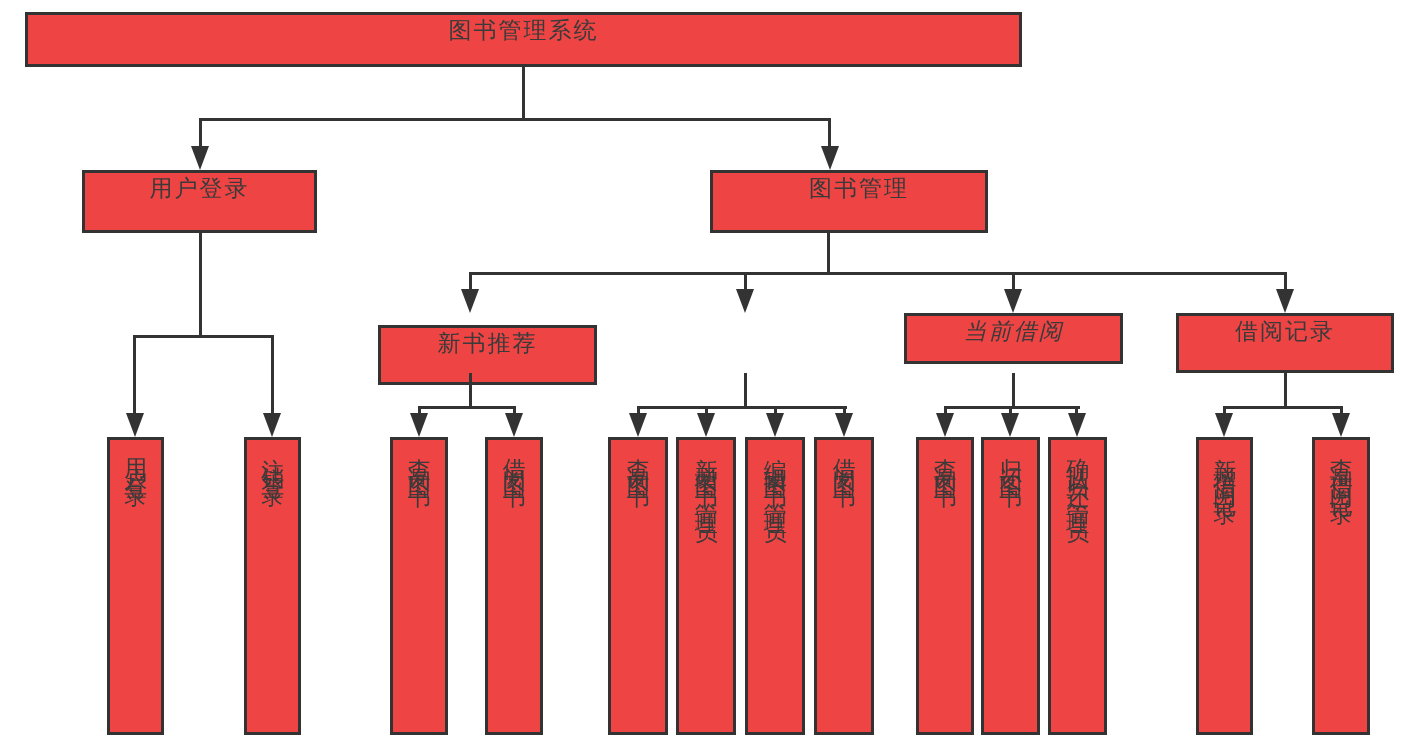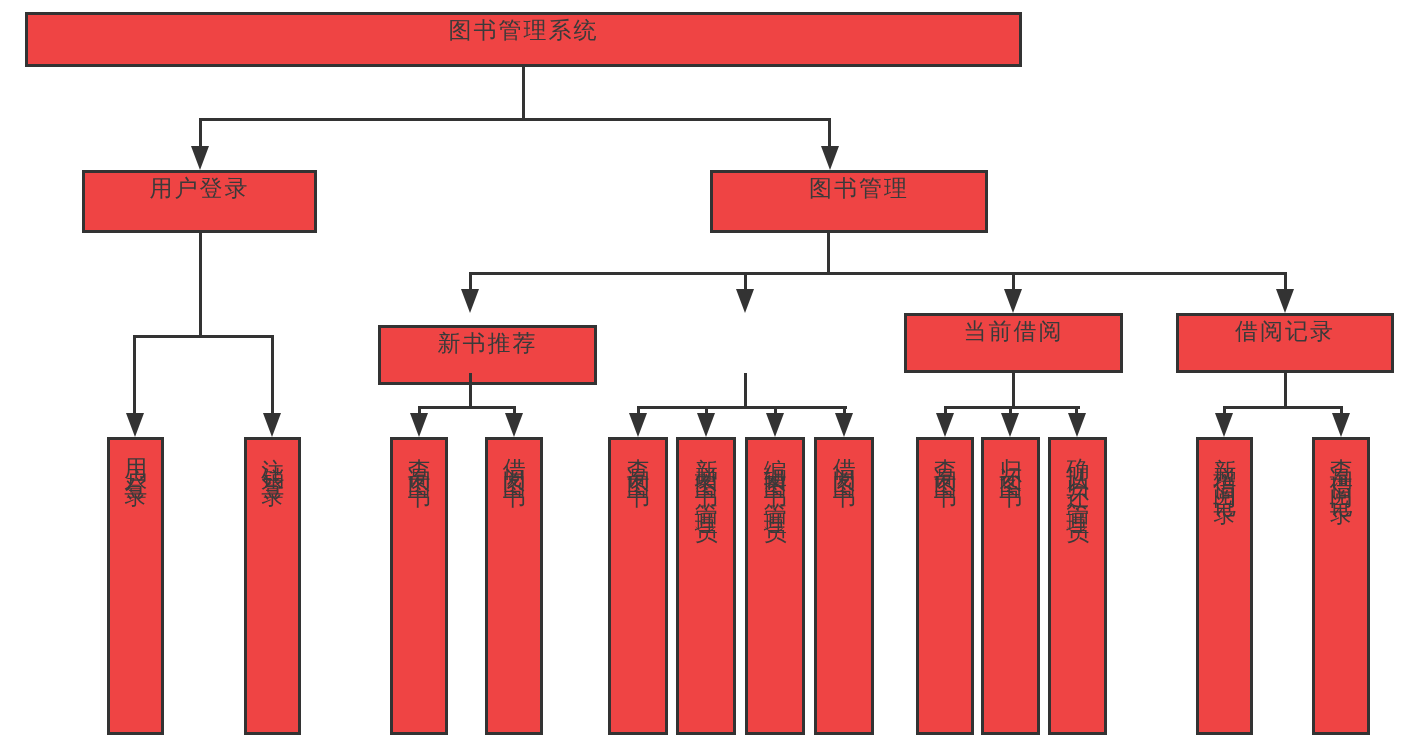--- a/index.html
+++ b/index.html
@@ -94,21 +94,21 @@
   <div class="line" style="left:1012px; top:272px; width:3px; height:19px;"></div>
   <div class="line" style="left:1284px; top:272px; width:3px; height:19px;"></div>
   <div class="ah" style="left:461px; top:289px;"></div>
   <div class="ah" style="left:736px; top:289px;"></div>
   <div class="ah" style="left:1004px; top:289px;"></div>
   <div class="ah" style="left:1276px; top:289px;"></div>
 
   <div class="node" style="left:378px; top:313px; width:219px; height:60px;margin-top:12px;">
     <span class="hlabel">新书推荐</span>
   </div>
-  <div class="node" style="left:904px; top:313px; width:219px; height:60px;">
+  <div class="node" style="left:904px; top:313px; width:219px; height:51px;font-style:italic;">
     <span class="hlabel">当前借阅</span>
   </div>
   <div class="node" style="left:1176px; top:313px; width:218px; height:60px;">
     <span class="hlabel">借阅记录</span>
   </div>
 
   <div class="line" style="left:469px; top:373px; width:3px; height:36px;"></div>
   <div class="line" style="left:744px; top:373px; width:3px; height:36px;"></div>
   <div class="line" style="left:1012px; top:373px; width:3px; height:36px;"></div>
   <div class="line" style="left:1284px; top:373px; width:3px; height:36px;"></div>

